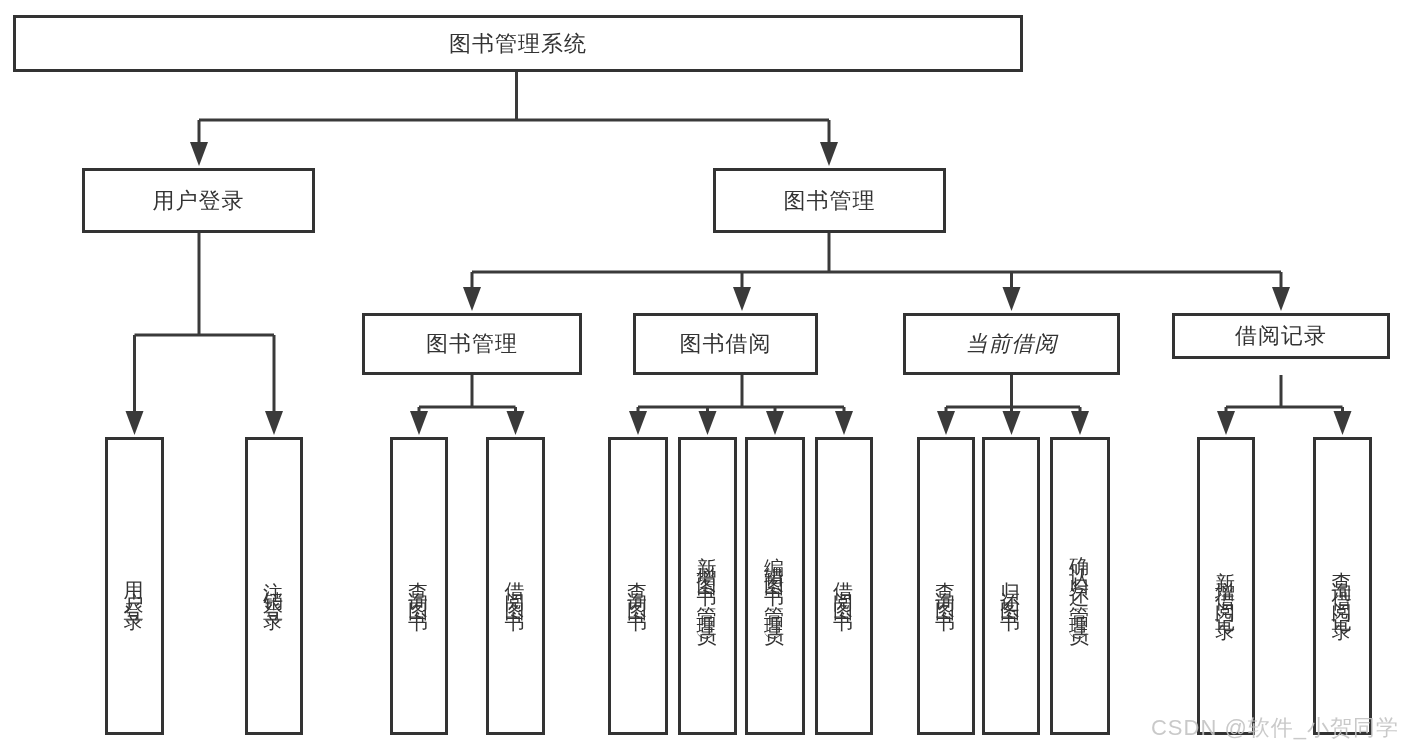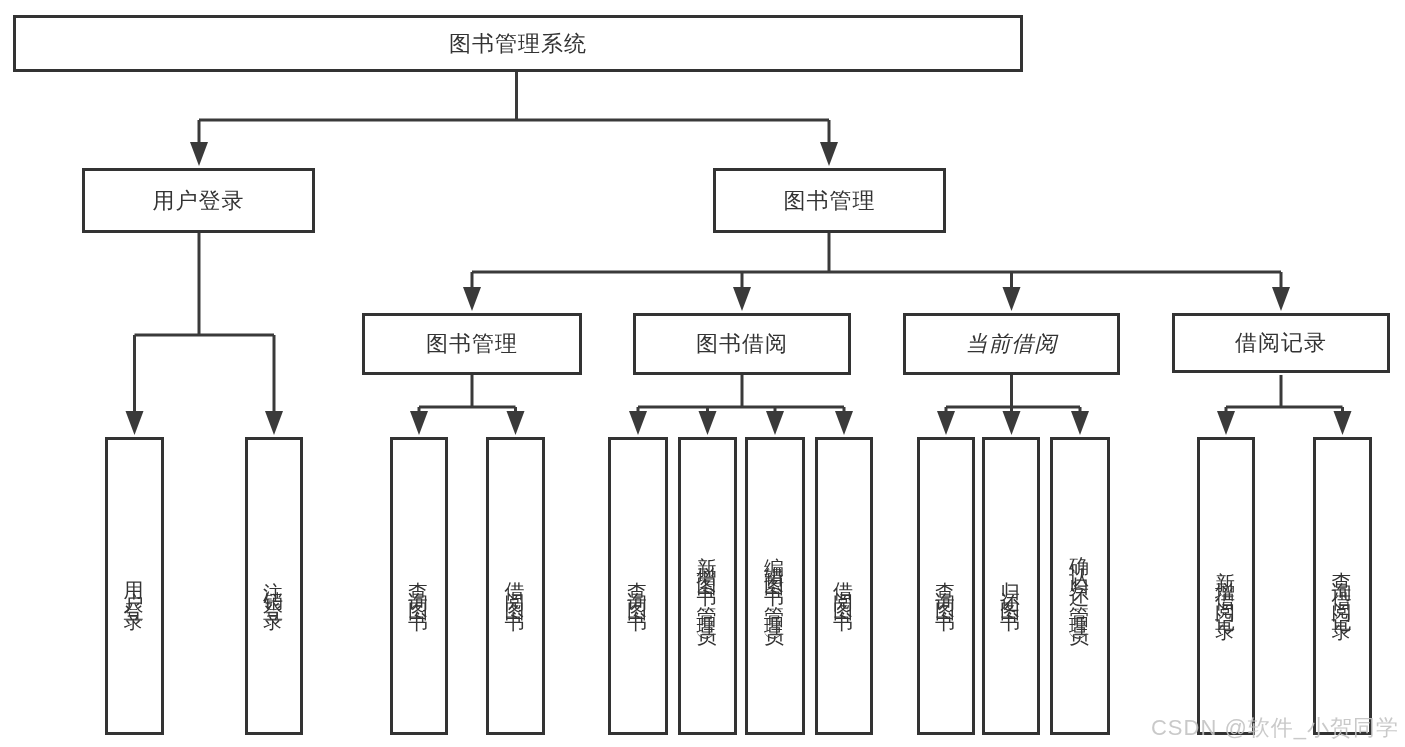--- a/index.html
+++ b/index.html
@@ -15,23 +15,23 @@
   }
   .hbox{font-size:22px;letter-spacing:1px;}
   .vbox{
     top:437px;height:298px;font-size:20px;
     writing-mode:vertical-rl;text-orientation:mixed;letter-spacing:10px;
   }
   #root{left:13px;top:15px;width:1010px;height:57px;}
   #b-user{left:82px;top:168px;width:233px;height:65px;}
   #b-book{left:713px;top:168px;width:233px;height:65px;}
   #s0{left:362px;top:313px;width:220px;height:62px;}
-  #s1{left:633px;top:313px;width:218px;height:62px;}
+  #s1{left:633px;top:313px;width:185px;height:62px;}
   #s2{left:903px;top:313px;width:217px;height:62px;font-style:italic;}
-  #s3{left:1172px;top:313px;width:218px;height:60px;}
+  #s3{left:1172px;top:313px;width:218px;height:46px;}
   #u0{left:105px;width:59px;}
   #u1{left:245px;width:58px;}
   #s0c0{left:390px;width:58px;}
   #s0c1{left:486px;width:59px;}
   #s1c0{left:608px;width:60px;}
   #s1c1{left:678px;width:59px;}
   #s1c2{left:745px;width:60px;}
   #s1c3{left:815px;width:58px;}
   #s2c0{left:917px;width:58px;}
   #s2c1{left:982px;width:58px;}

